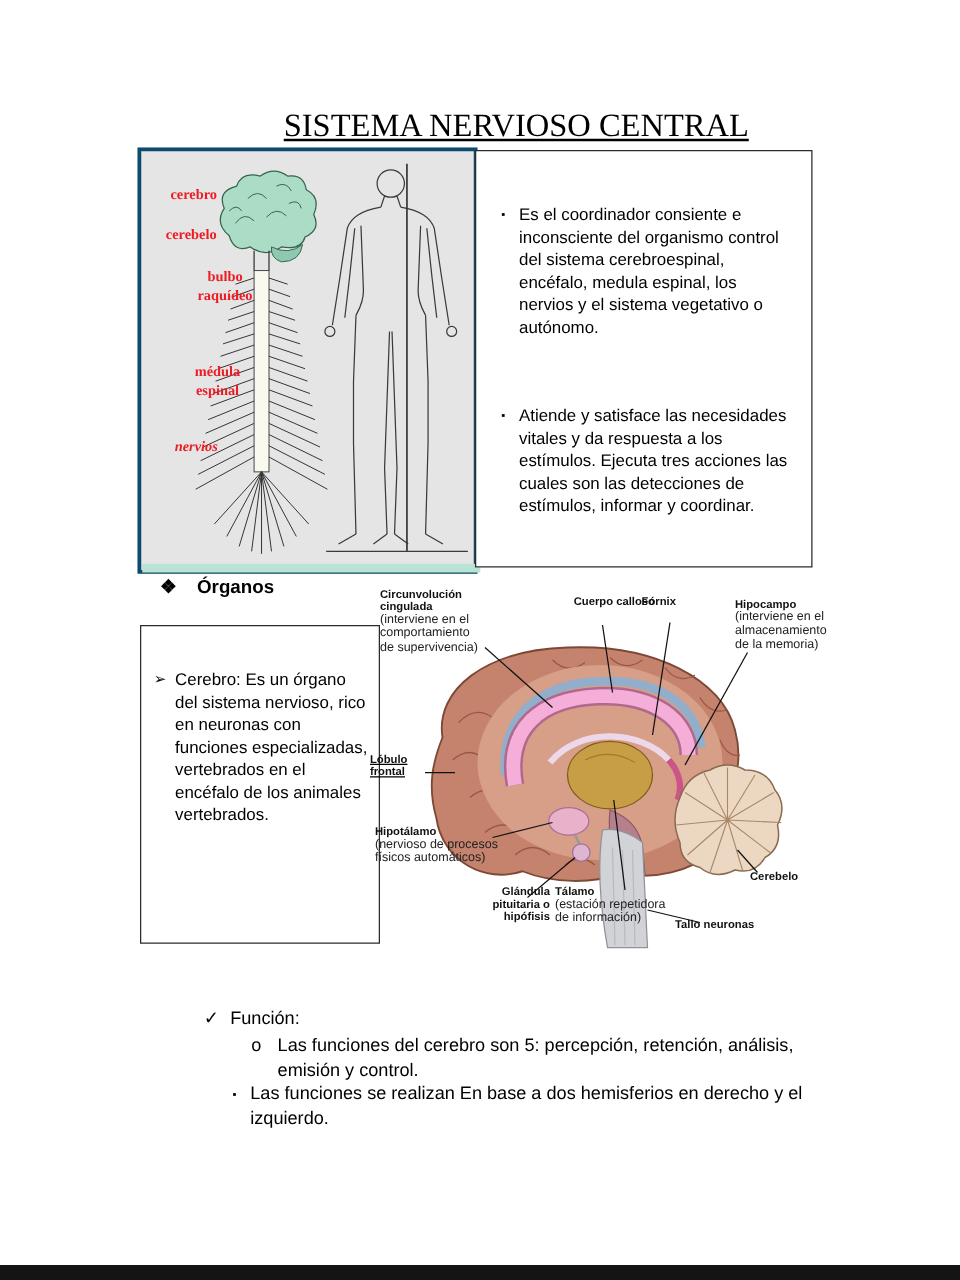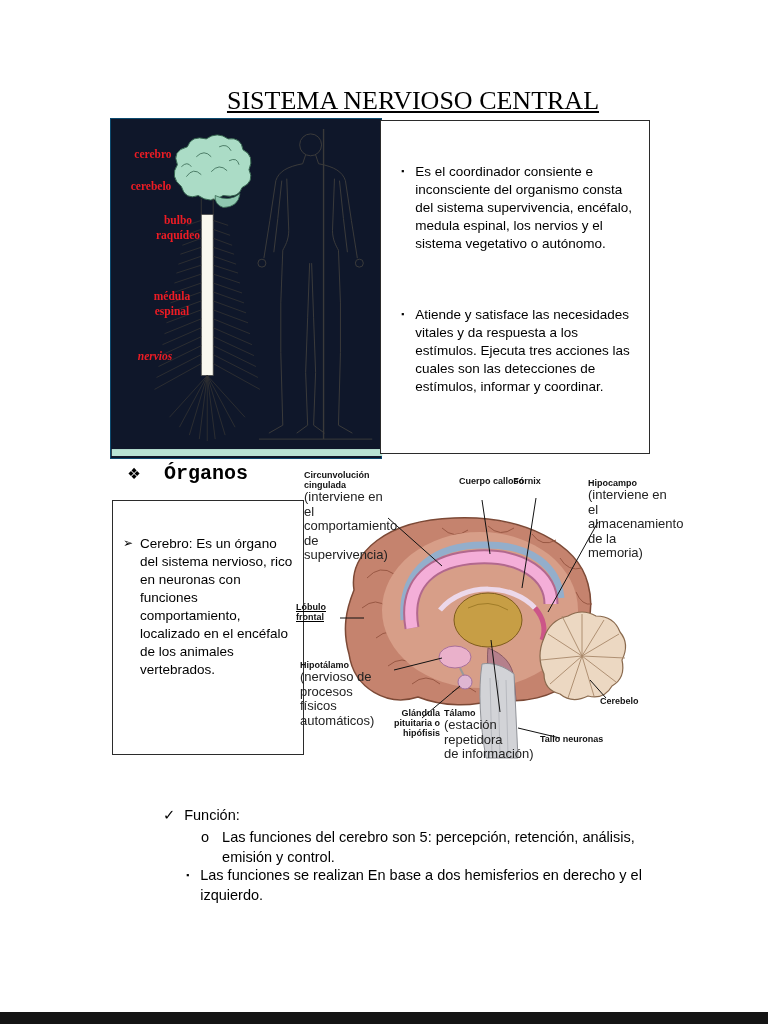--- a/index.html
+++ b/index.html
@@ -1,29 +1,29 @@
 <!DOCTYPE html>
 <html><head>
 <meta charset="utf-8">
 <style>
   * { margin:0; padding:0; box-sizing:border-box; }
   html,body { width:768px; height:1024px; }
   body { position:relative; background:#ffffff; font-family:"Liberation Sans", sans-serif; color:#000; overflow:hidden; }
   .abs { position:absolute; }
   .pre { white-space:pre-line; }
   .title { font-family:"Liberation Serif", serif; font-size:26px; font-weight:400; text-decoration:underline; text-align:center; color:#000; }
-  .figure-box { background:#0f172a; border:1px solid #0c4a6e; }
+  .figure-box { background:#e5e5e5; border:3px solid #0c4a6e; }
   .red-label { color:#ed1c24; font-family:"Liberation Serif", serif; font-weight:bold; font-size:11.5px; line-height:1.3; text-align:center; }
   .text-box { border:1.5px solid #2b2b2b; background:#fff; }
   .bullet-item { display:flex; gap:11px; font-size:13.5px; line-height:1.33; }
   .sq { font-size:9px; line-height:1; margin-top:4px; flex:0 0 auto; }
-  .heading { font-size:20px; font-weight:bold;font-family:Liberation Mono, monospace; }
+  .heading { font-size:15px; font-weight:bold; }
   .blabel { position:absolute; line-height:1.12; }
   .bname { font-weight:bold; font-size:9px; color:#111; }
-  .bdesc { font-size:13px; color:#222; }
+  .bdesc { font-size:10px; color:#222; }
   .fn { font-size:14.5px; line-height:1.35; }
   .flexrow { display:flex; }
   svg { display:block; }
 </style>
 </head>
 <body>
 
 <div class="abs title" style="left:0; width:768px; top:86px;margin-left:29px;">SISTEMA NERVIOSO CENTRAL</div>
 
 <div class="abs figure-box" style="left:110px; top:118px; width:272px; height:341px;">
@@ -80,37 +80,37 @@
   <div class="abs red-label pre" style="left:36px; top:94px; width:62px;">bulbo
 raquídeo</div>
   <div class="abs red-label pre" style="left:32px; top:170px; width:58px;">médula
 espinal</div>
   <div class="abs red-label pre" style="left:16px; top:230px; width:56px;font-style:italic;">nervios</div>
 </div>
 
 <div class="abs text-box" style="left:380px; top:120px; width:270px; height:334px; padding:42px 14px 0 20px;">
   <div class="bullet-item">
     <span class="sq">▪</span>
-    <span>Es el coordinador consiente e inconsciente del organismo consta del sistema supervivencia, encéfalo, medula espinal, los nervios y el sistema vegetativo o autónomo.</span>
+    <span>Es el coordinador consiente e inconsciente del organismo control del sistema cerebroespinal, encéfalo, medula espinal, los nervios y el sistema vegetativo o autónomo.</span>
   </div>
   <div class="bullet-item" style="margin-top:53px;">
     <span class="sq">▪</span>
     <span>Atiende y satisface las necesidades vitales y da respuesta a los estímulos. Ejecuta tres acciones las cuales son las detecciones de estímulos, informar y coordinar.</span>
   </div>
 </div>
 
 <div class="abs heading" style="left:128px; top:460px;">
   <span>❖</span>
   <span style="margin-left:12px;">Órganos</span>
 </div>
 
 <div class="abs text-box" style="left:112px; top:500px; width:192px; height:255px; padding:34px 8px 0 10px;">
   <div style="display:flex; gap:7px; font-size:13.5px; line-height:1.33;">
     <span style="font-size:12px; margin-top:1px;">➢</span>
-    <span>Cerebro: Es un órgano del sistema nervioso, rico en neuronas con funciones comportamiento, localizado en el encéfalo de los animales vertebrados.</span>
+    <span>Cerebro: Es un órgano del sistema nervioso, rico en neuronas con funciones especializadas, vertebrados en el encéfalo de los animales vertebrados.</span>
   </div>
 </div>
 
 <div class="abs" style="left:292px; top:468px; width:380px; height:295px;">
   <svg viewBox="0 0 380 295" width="380" height="295">
 
     <path d="M62 122 C56 84 96 52 162 50 C232 47 286 76 296 116 C303 142 296 166 281 181 C291 191 289 206 279 213 C261 229 231 236 206 231 C181 239 151 239 126 229 C96 239 62 221 57 186 C50 161 54 142 62 122 Z" fill="#c5836e" stroke="#7c4936" stroke-width="1.5"></path>
     <path d="M75 110 Q88 96 102 106 T132 100 M70 140 Q84 128 96 140 M84 170 Q98 158 112 170 M96 198 Q110 186 124 198 M120 216 Q134 204 148 216 M150 60 Q162 72 176 62 M196 58 Q208 70 222 60 M240 66 Q250 80 264 72 M268 90 Q276 104 290 100 M284 124 Q290 138 300 136 M282 156 Q288 168 296 164 M160 224 Q172 214 184 224" fill="none" stroke="#995844" stroke-width="1"></path>
     <ellipse cx="188" cy="142" rx="98" ry="78" fill="#d79e88"></ellipse>
 

